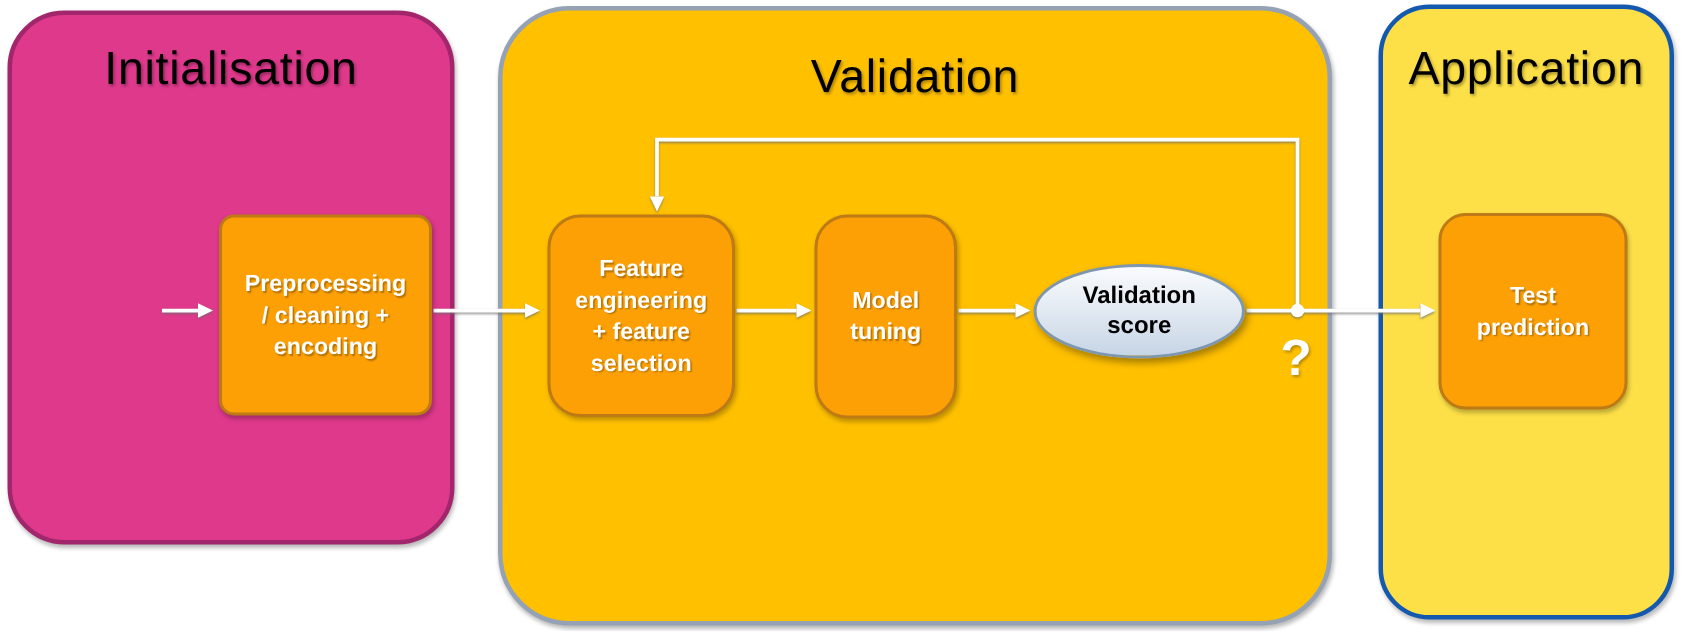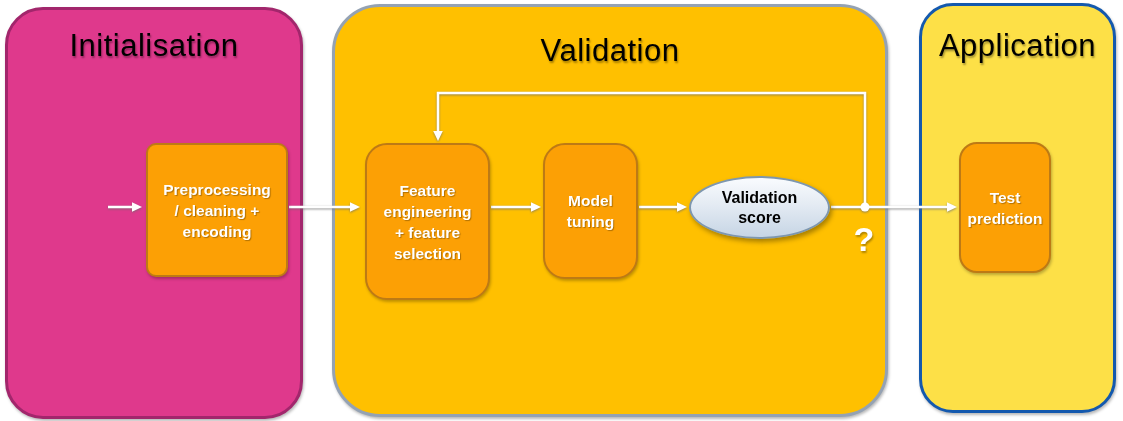--- a/index.html
+++ b/index.html
@@ -15,21 +15,21 @@
     background: #ffffff;
     overflow: hidden;
   }
   
   .stage {
     position: absolute;
     box-sizing: border-box;
     box-shadow: 1px 2px 3px rgba(0,0,0,0.28);
   }
   .stage-init {
-    left: 5px; top: 7px; width: 298px; height: 412px;
+    left: 5px; top: 7px; width: 298px; height: 356px;
     background: #DF398C;
     border: 3px solid #A2266C;
     border-radius: 38px;
   }
   .stage-valid {
     left: 332px; top: 4px; width: 556px; height: 413px;
     background: #FFC000;
     border: 3px solid #94A2B3;
     border-radius: 48px;
   }
@@ -68,23 +68,23 @@
     white-space: pre-line;
     text-align: center;
     color: #ffffff;
     font-weight: bold;
     font-size: 15.5px;
     line-height: 21px;
     text-shadow: 1px 1px 1px rgba(0,0,0,0.3);
   }
   .node-new-raw      { left: 21px;  top: 142px; width: 86px;  height: 131px; border-radius: 16px; }
   .node-preprocess   { left: 146px; top: 143px; width: 142px; height: 134px; border-radius: 10px; }
-  .node-feature      { left: 365px; top: 143px; width: 125px; height: 157px; border-radius: 22px; }
+  .node-feature      { left: 365px; top: 143px; width: 125px; height: 135px; border-radius: 22px; }
   .node-model        { left: 543px; top: 143px; width: 95px;  height: 136px; border-radius: 22px; }
-  .node-test         { left: 959px; top: 142px; width: 92px; height: 131px; border-radius: 18px; }
+  .node-test         { left: 959px; top: 142px; width: 126px; height: 131px; border-radius: 18px; }
 
   .node-ellipse {
     position: absolute;
     left: 689px; top: 176px; width: 141px; height: 63px;
     box-sizing: border-box;
     border-radius: 50%;
     background: linear-gradient(to bottom, #F9FBFE 0%, #E4EBF3 45%, #C6D5E5 100%);
     border: 2.5px solid #7E97AF;
     display: flex;
     align-items: center;

